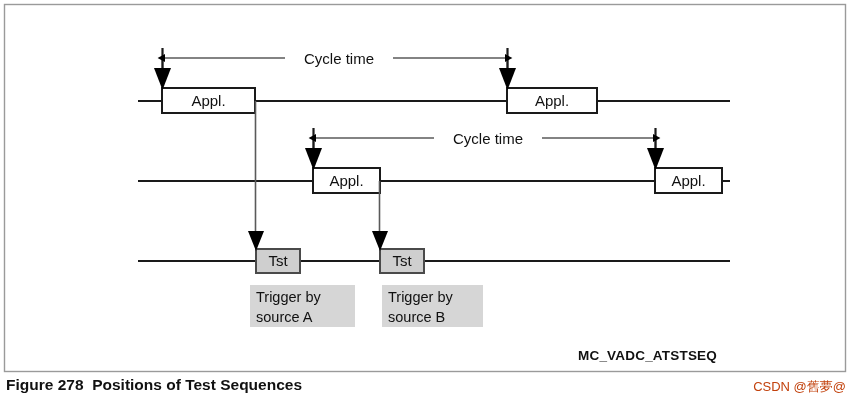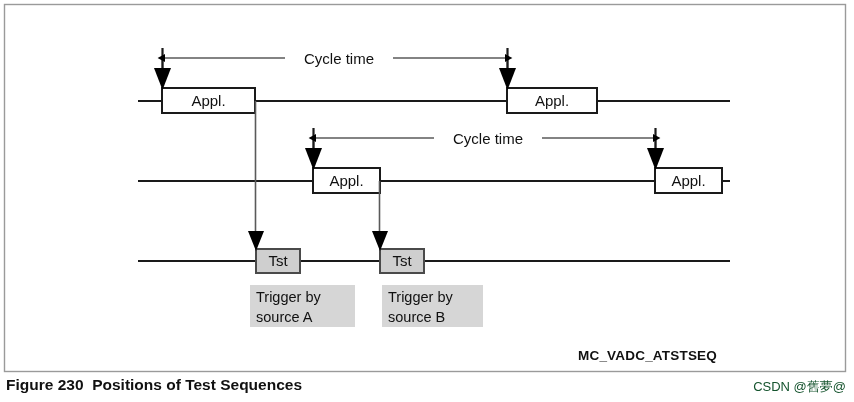--- a/index.html
+++ b/index.html
@@ -72,21 +72,21 @@
     font-weight: bold;
     color: #111111;
     white-space: pre;
   }
   .watermark {
     position: absolute;
     right: 8px;
     top: 378px;
     font-family: "Liberation Sans", sans-serif;
     font-size: 13px;
-    color: #14532d;
+    color: #c2410c;
     white-space: pre;
   }
 </style>
 </head>
 <body>
 
 <div id="page">
 
   <svg class="figure-canvas" viewBox="0 0 854 402">
     <defs>
@@ -187,17 +187,17 @@
     </g>
     <g>
       <rect class="labelbg" x="382" y="285" width="101" height="42"></rect>
       <text class="trigger-label" x="388" y="302">Trigger by</text>
       <text class="trigger-label" x="388" y="322">source B</text>
     </g>
 
     <text class="sig-label" x="578" y="360">MC_VADC_ATSTSEQ</text>
   </svg>
 
-  <div class="caption">Figure 230  Positions of Test Sequences</div>
+  <div class="caption">Figure 278  Positions of Test Sequences</div>
 
   <div class="watermark">CSDN @舊夢@</div>
 
 </div>
 
 </body></html>

